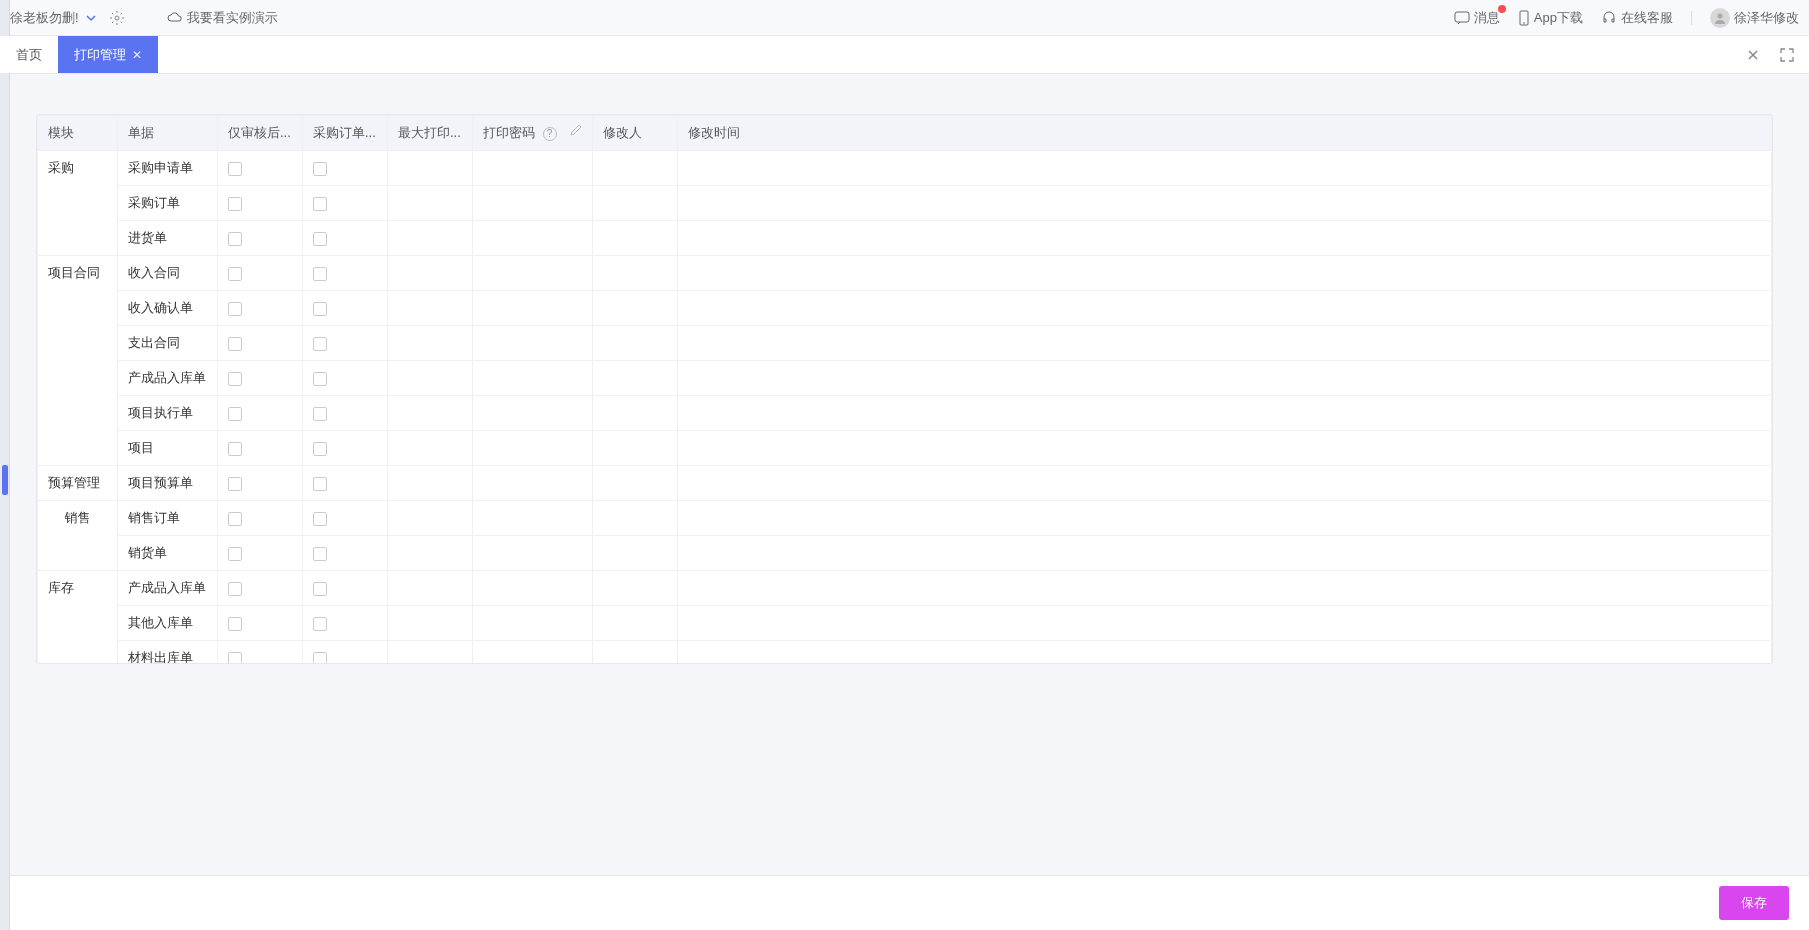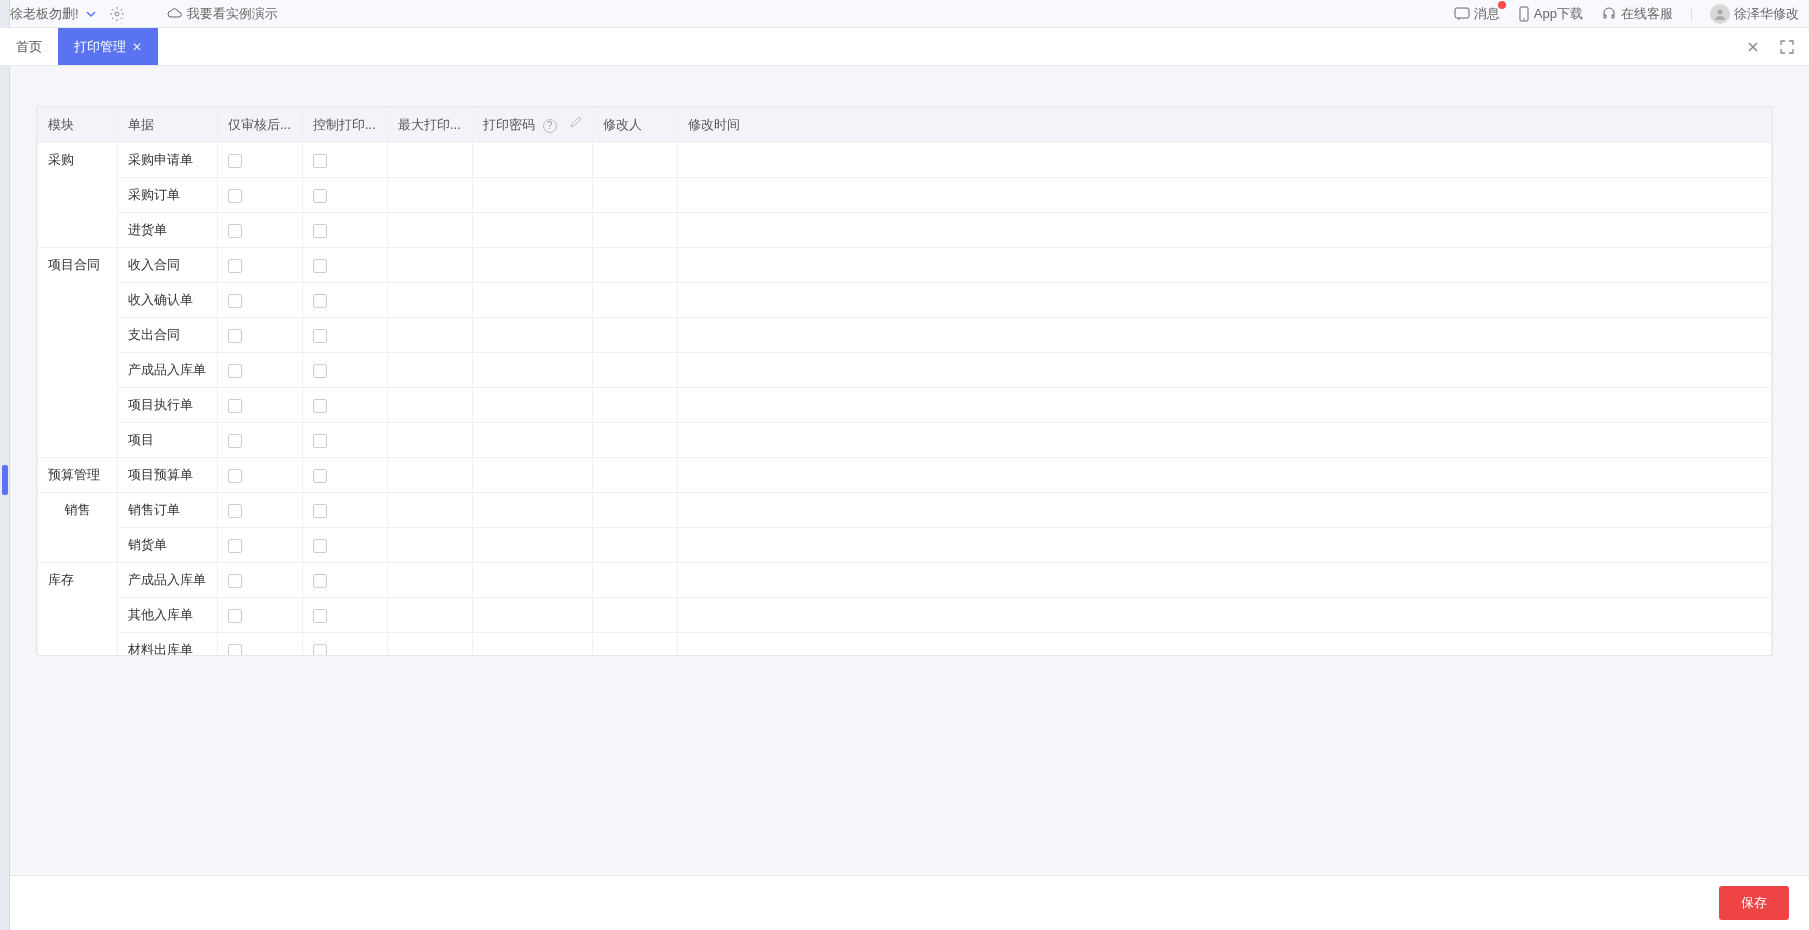--- a/index.html
+++ b/index.html
@@ -1,18 +1,18 @@
 <!DOCTYPE html>
 <html><head>
 <meta charset="utf-8">
 <style>
 * { margin: 0; padding: 0; box-sizing: border-box; }
 body { font-family: -apple-system, "Microsoft YaHei", sans-serif; font-size: 13px; color: #333; background: #f5f6fa; }
 
-.topbar { height: 28px; background: #f8f9fc; display: flex; align-items: center; padding: 0 10px; border-bottom: 1px solid #e8e8e8; }
+.topbar { height: 36px; background: #f8f9fc; display: flex; align-items: center; padding: 0 10px; border-bottom: 1px solid #e8e8e8; }
 .topbar-left { display: flex; align-items: center; gap: 12px; }
 .org-select { display: flex; align-items: center; gap: 6px; color: #666; cursor: pointer; }
 .org-select .chev { color: #5a73f0; }
 .gear-icon { color: #888; cursor: pointer; }
 .demo-link { display: flex; align-items: center; gap: 4px; color: #666; margin-left: 30px; cursor: pointer; }
 .topbar-right { margin-left: auto; display: flex; align-items: center; gap: 18px; }
 .tb-item { display: flex; align-items: center; gap: 4px; color: #666; cursor: pointer; position: relative; text-align: center; }
 .tb-item .dot { position:absolute; top:-4px; right:-6px; width:8px; height:8px; background:#ff4d4f; border-radius:50%; }
 .divider-v { width:1px; height:14px; background:#ddd; }
 .avatar { width:20px; height:20px; border-radius:50%; background:#d8d8d8; display:flex; align-items:center; justify-content:center; }
@@ -39,21 +39,21 @@
 .help-icon { display:inline-flex; width:14px; height:14px; border:1px solid #bbb; border-radius:50%; align-items:center; justify-content:center; font-size:10px; color:#999; margin-left:4px; }
 .edit-icon { float:right; color:#bbb; cursor:pointer; }
 
 .chk { appearance:none; width:14px; height:14px; border:1px solid #ccc; border-radius:2px; cursor:pointer; background:#fff; display:inline-block; vertical-align:middle; }
 
 .scroll-area { max-height: 548px; overflow-y: auto; }
 .scroll-area::-webkit-scrollbar { width:8px; }
 .scroll-area::-webkit-scrollbar-thumb { background:#c9cdd6; border-radius:4px; }
 
 .footer { position: fixed; bottom: 0; left: 10px; right: 0; background: #fff; border-top: 1px solid #e8e8e8; padding: 10px 20px; display:flex; justify-content:flex-end; }
-.btn-primary { background:#ef4444; color:#fff; border:none; padding:8px 22px; border-radius:3px; font-size:13px; cursor:pointer; }
+.btn-primary { background:#d946ef; color:#fff; border:none; padding:8px 22px; border-radius:3px; font-size:13px; cursor:pointer; }
 
 .left-edge { position:fixed; left:0; top:0; bottom:0; width:10px; background:#e8eaf2; border-right:1px solid #d6d9e2; }
 .left-edge .handle { position:absolute; top:50%; left:2px; width:6px; height:30px; background:#5a73f0; border-radius:2px; }
 
 svg { display:block; }
 </style>
 </head>
 <body>
 
 <div class="left-edge">
@@ -160,21 +160,21 @@
             <col class="col-max">
             <col class="col-pwd">
             <col class="col-modifier">
             <col>
         </colgroup>
         <thead>
           <tr>
             <th>模块</th>
             <th>单据</th>
             <th>仅审核后...</th>
-            <th>控制打印...</th>
+            <th>采购订单...</th>
             <th>最大打印...</th>
             <th>
               <span>打印密码</span>
               <span class="help-icon">?</span>
               <span class="edit-icon">
                 <svg width="12" height="12" viewBox="0 0 12 12">
                     <path d="M1 11l1-3 7-7 2 2-7 7-3 1z" stroke="currentColor" fill="none"></path>
                   </svg>
               </span>
             </th>

